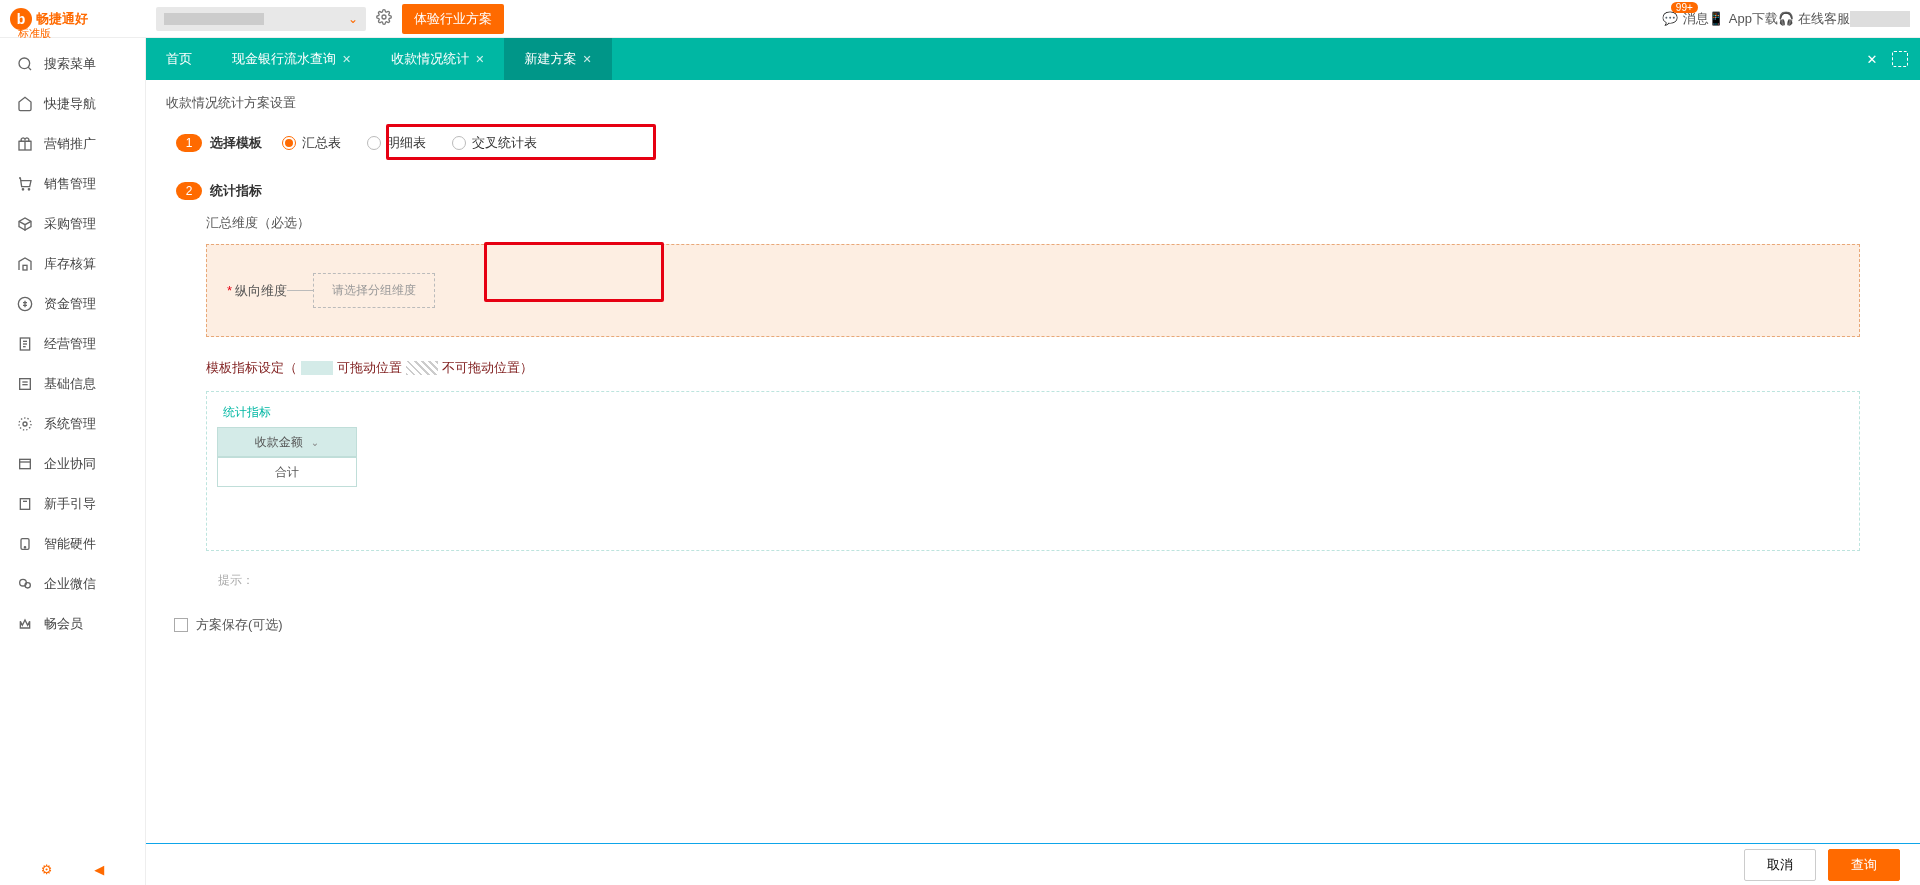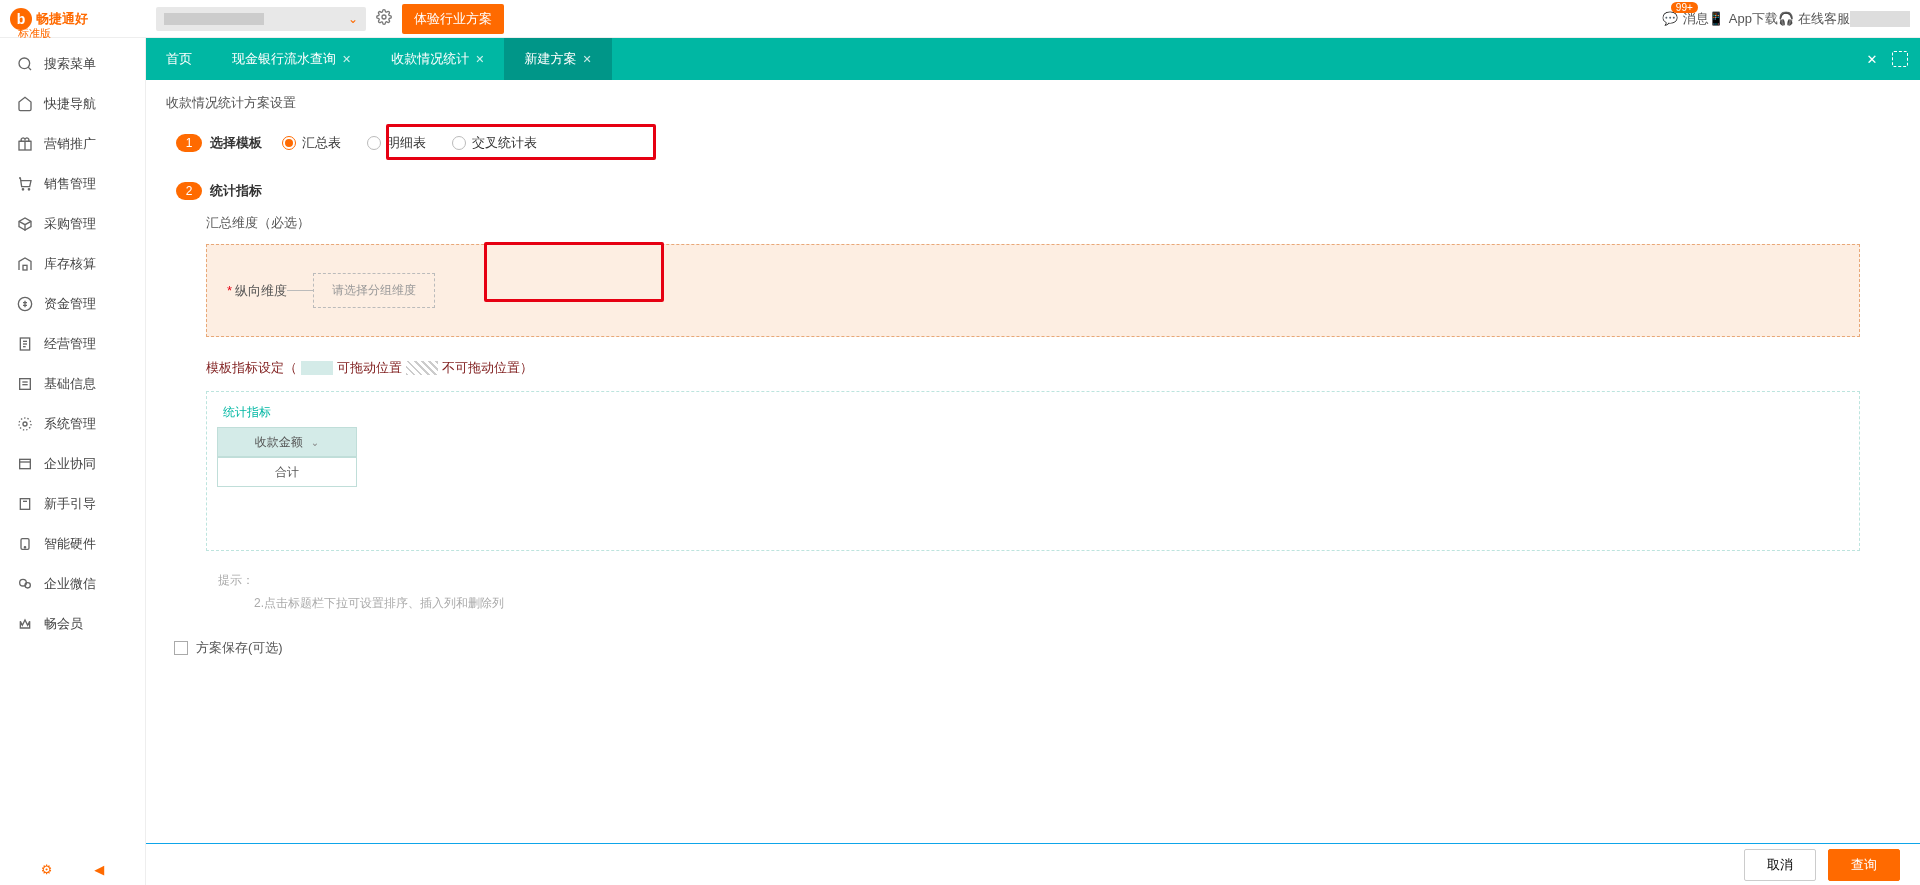--- a/index.html
+++ b/index.html
@@ -358,24 +358,20 @@
             <span class="chev-down">⌄</span>
           </div>
           <div class="stat-cell plain">合计</div>
         </div>
       </div>
 
       <div class="tips">
         <div class="tips-row">
             <span class="tips-label">提示：</span>
           </div>
-        <div class="tips-row">
-            <span class="tips-label"></span>
-            <span>2.点击标题栏下拉可设置排序、插入列和删除列</span>
-          </div>
       </div>
 
       <div class="save-row">
         <span class="checkbox"></span>
         <span>方案保存(可选)</span>
       </div>
     </div>
   </div>
 </div>
 

